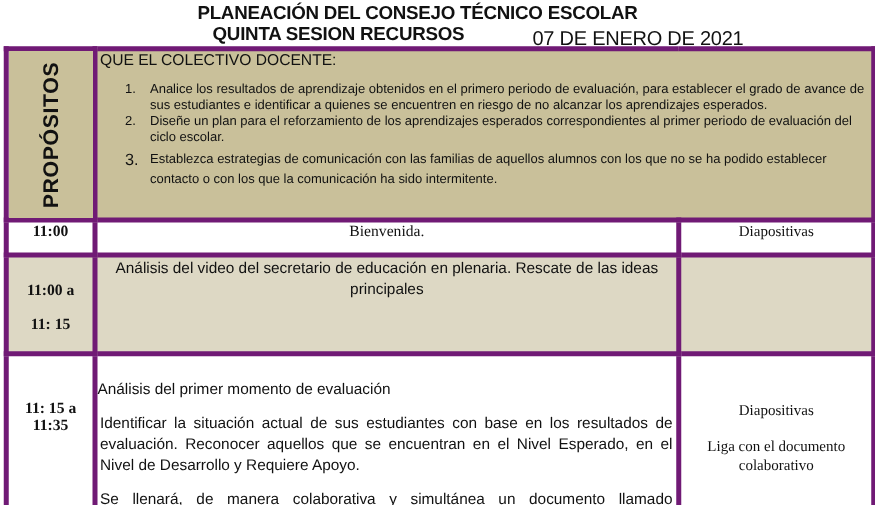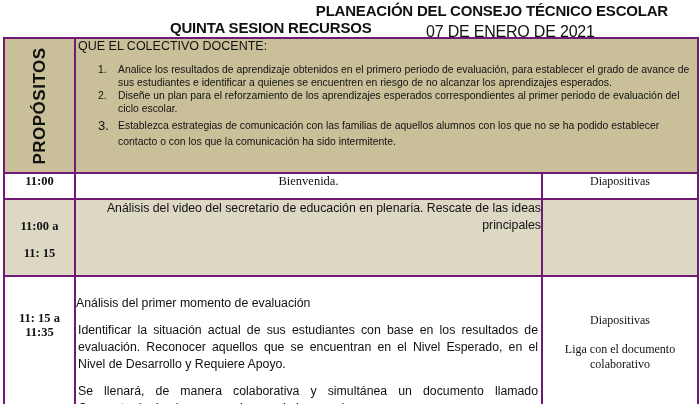--- a/index.html
+++ b/index.html
@@ -1,22 +1,22 @@
 <!DOCTYPE html>
 <html><head>
 <meta charset="utf-8">
 <style>
   html, body { margin:0; padding:0; background:#ffffff; }
   body { width:700px; height:404px; overflow:hidden; position:relative; font-family:"Liberation Sans", sans-serif; color:#111; }
-  .title1 { position:absolute; top:2px; left:0; width:668px; text-align:right; font-weight:bold; font-size:15px; letter-spacing:-0.2px; }
+  .title1 { position:absolute; top:2px; left:0; width:668px; text-align:center; font-weight:bold; font-size:15px; letter-spacing:-0.2px; }
   .title2 { position:absolute; top:19px; left:170px; font-weight:bold; font-size:15px; letter-spacing:-0.2px; }
   .date { position:absolute; top:23px; left:426px; font-size:16px; letter-spacing:-0.2px; }
 
   table.main { position:absolute; top:37px; left:3px; width:694px; border-collapse:collapse; table-layout:fixed; }
-  table.main td { border:2px solid #701a75; padding:0; vertical-align:top; }
+  table.main td { border:4px solid #701a75; padding:0; vertical-align:top; }
   .tan { background:#c9c09a; }
   .tan-light { background:#ddd8c4; }
   .white { background:#ffffff; }
 
   .prop-label-cell { height:133px; position:relative; }
   .prop-label { position:absolute; left:50%; top:50%; transform:translate(-50%,-50%) rotate(-90deg); font-weight:bold; font-size:17px; letter-spacing:0.5px; white-space:nowrap; }
   .prop-body { font-size:10.4px; line-height:13px; padding:1px 2px 0 2px; }
   .prop-heading { font-size:12.5px; margin-bottom:10px; }
   ol.prop-list { margin:0; padding:0; list-style:none; }
   ol.prop-list li { position:relative; padding-left:40px; }
@@ -24,21 +24,21 @@
   ol.prop-list li.big .num { font-size:13px; }
   ol.prop-list li.big { margin-top:3px; line-height:16px; }
 
   .hdr td { height:15px; font-size:11.5px; text-align:center; vertical-align:middle; }
   .hdr .hora { font-weight:bold; }
   .serif { font-family:"Liberation Serif", serif; }
   .time { font-weight:bold; font-size:12.5px; text-align:center; }
   .row1 td { height:24px; }
   .row2 td { height:56px; }
   .row3 td { height:130px; }
-  .act-center { text-align:right; font-size:12.5px; padding-top:3px; }
+  .act-center { text-align:center; font-size:12.5px; padding-top:3px; }
   .act-sans { font-size:12.3px; line-height:17px; }
   .res { text-align:center; font-size:12px; }
   .justify { text-align:justify; padding:0 3px 0 2px; }
 </style>
 </head>
 <body>
 
 <div class="title1">PLANEACIÓN DEL CONSEJO TÉCNICO ESCOLAR</div>
 <div class="title2">QUINTA SESION RECURSOS</div>
 <div class="date">07 DE ENERO DE 2021</div>

